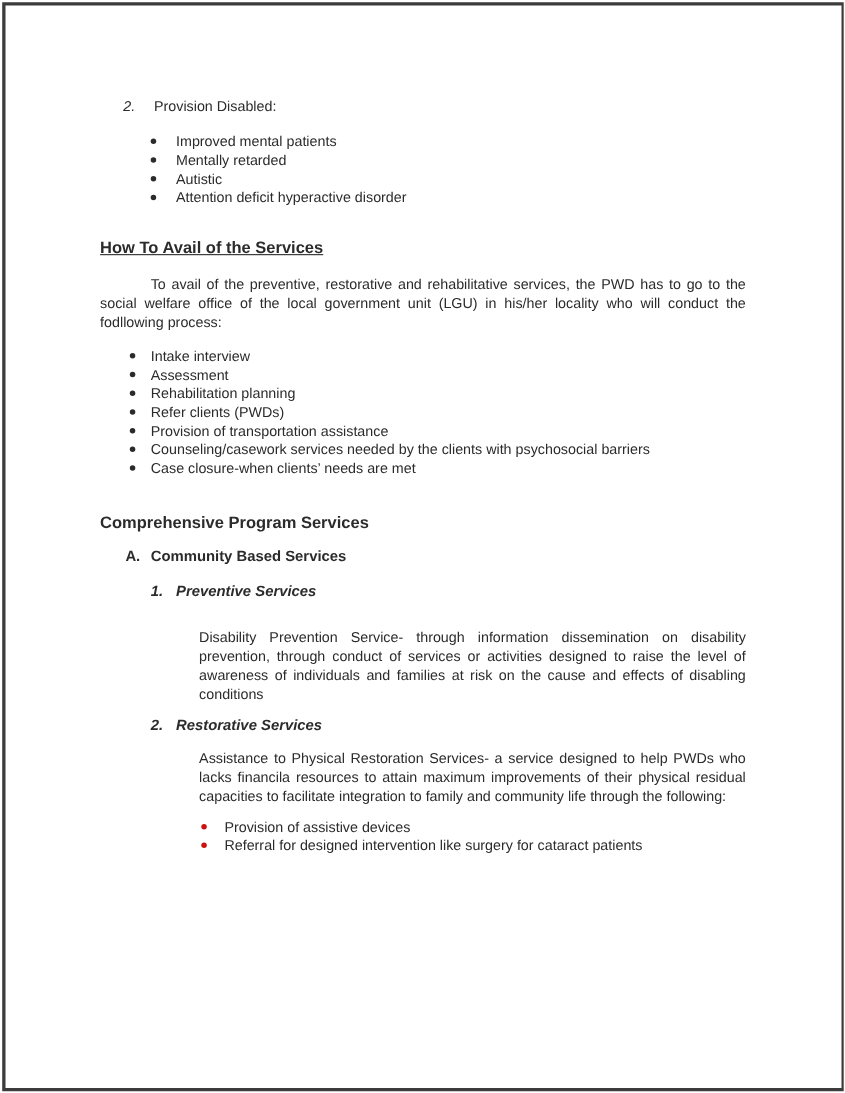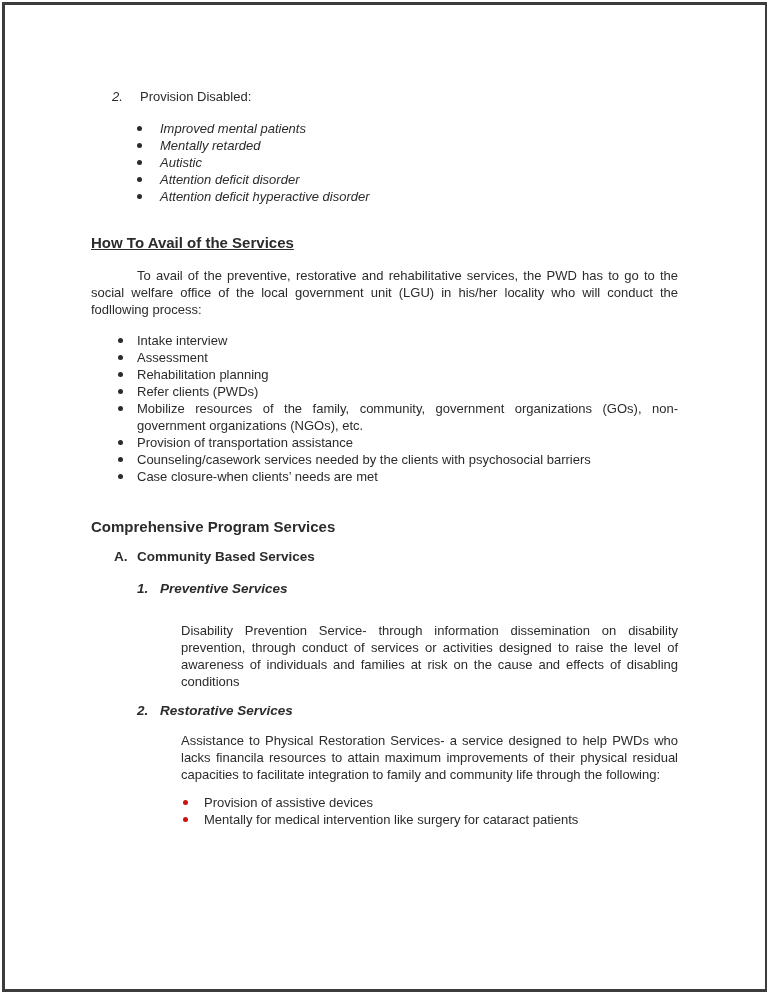--- a/index.html
+++ b/index.html
@@ -91,21 +91,21 @@
     width: 5px;
     height: 5px;
     border-radius: 50%;
     background: var(--text-color, #2b2b2b);
     margin-top: 6px;
   }
   .li-text {
     flex: 1;
     text-align: justify;
   }
-  .md-list { margin-top: 15px; padding-left: 46px; font-style: italic; }
+  .md-list { margin-top: 15px; padding-left: 46px; }
   .md-list .bullet-dot { margin-right: 18px; }
   .process-list { margin-top: 14px; padding-left: 27px; }
   .process-list .bullet-dot { margin-right: 14px; }
   .red-list { margin-top: 11px; padding-left: 92px; }
   .red-list .bullet-dot {
     background: var(--accent-red, #cc1111);
     margin-right: 16px;
   }
 </style>
 </head>
@@ -130,24 +130,20 @@
       <li>
         <span class="bullet-dot"></span>
         <span class="li-text">Mentally retarded</span>
       </li>
 
       <li>
         <span class="bullet-dot"></span>
         <span class="li-text">Autistic</span>
       </li>
 
-      <li>
-        <span class="bullet-dot"></span>
-        <span class="li-text">Attention deficit disorder</span>
-      </li>
 
       <li>
         <span class="bullet-dot"></span>
         <span class="li-text">Attention deficit hyperactive disorder</span>
       </li>
     </ul>
 
   <h2 class="h-main h-avail">How To Avail of the Services</h2>
 
   <p class="para intro-para">To avail of the preventive, restorative and rehabilitative services, the PWD has to go to the social welfare office of the local government unit (LGU) in his/her locality who will conduct the fodllowing process:</p>
@@ -167,24 +163,20 @@
       <li>
         <span class="bullet-dot"></span>
         <span class="li-text">Rehabilitation planning</span>
       </li>
 
       <li>
         <span class="bullet-dot"></span>
         <span class="li-text">Refer clients (PWDs)</span>
       </li>
 
-      <li>
-        <span class="bullet-dot"></span>
-        <span class="li-text">Mobilize resources of the family, community, government organizations (GOs), non-government organizations (NGOs), etc.</span>
-      </li>
 
       <li>
         <span class="bullet-dot"></span>
         <span class="li-text">Provision of transportation assistance</span>
       </li>
 
       <li>
         <span class="bullet-dot"></span>
         <span class="li-text">Counseling/casework services needed by the clients with psychosocial barriers</span>
       </li>
@@ -220,18 +212,18 @@
 
   <ul class="bullet-list red-list">
 
       <li>
         <span class="bullet-dot"></span>
         <span class="li-text">Provision of assistive devices</span>
       </li>
 
       <li>
         <span class="bullet-dot"></span>
-        <span class="li-text">Mentally for medical intervention like surgery for cataract patients</span>
+        <span class="li-text">Referral for designed intervention like surgery for cataract patients</span>
       </li>
 
     </ul>
 
 </div>
 
 </body></html>

